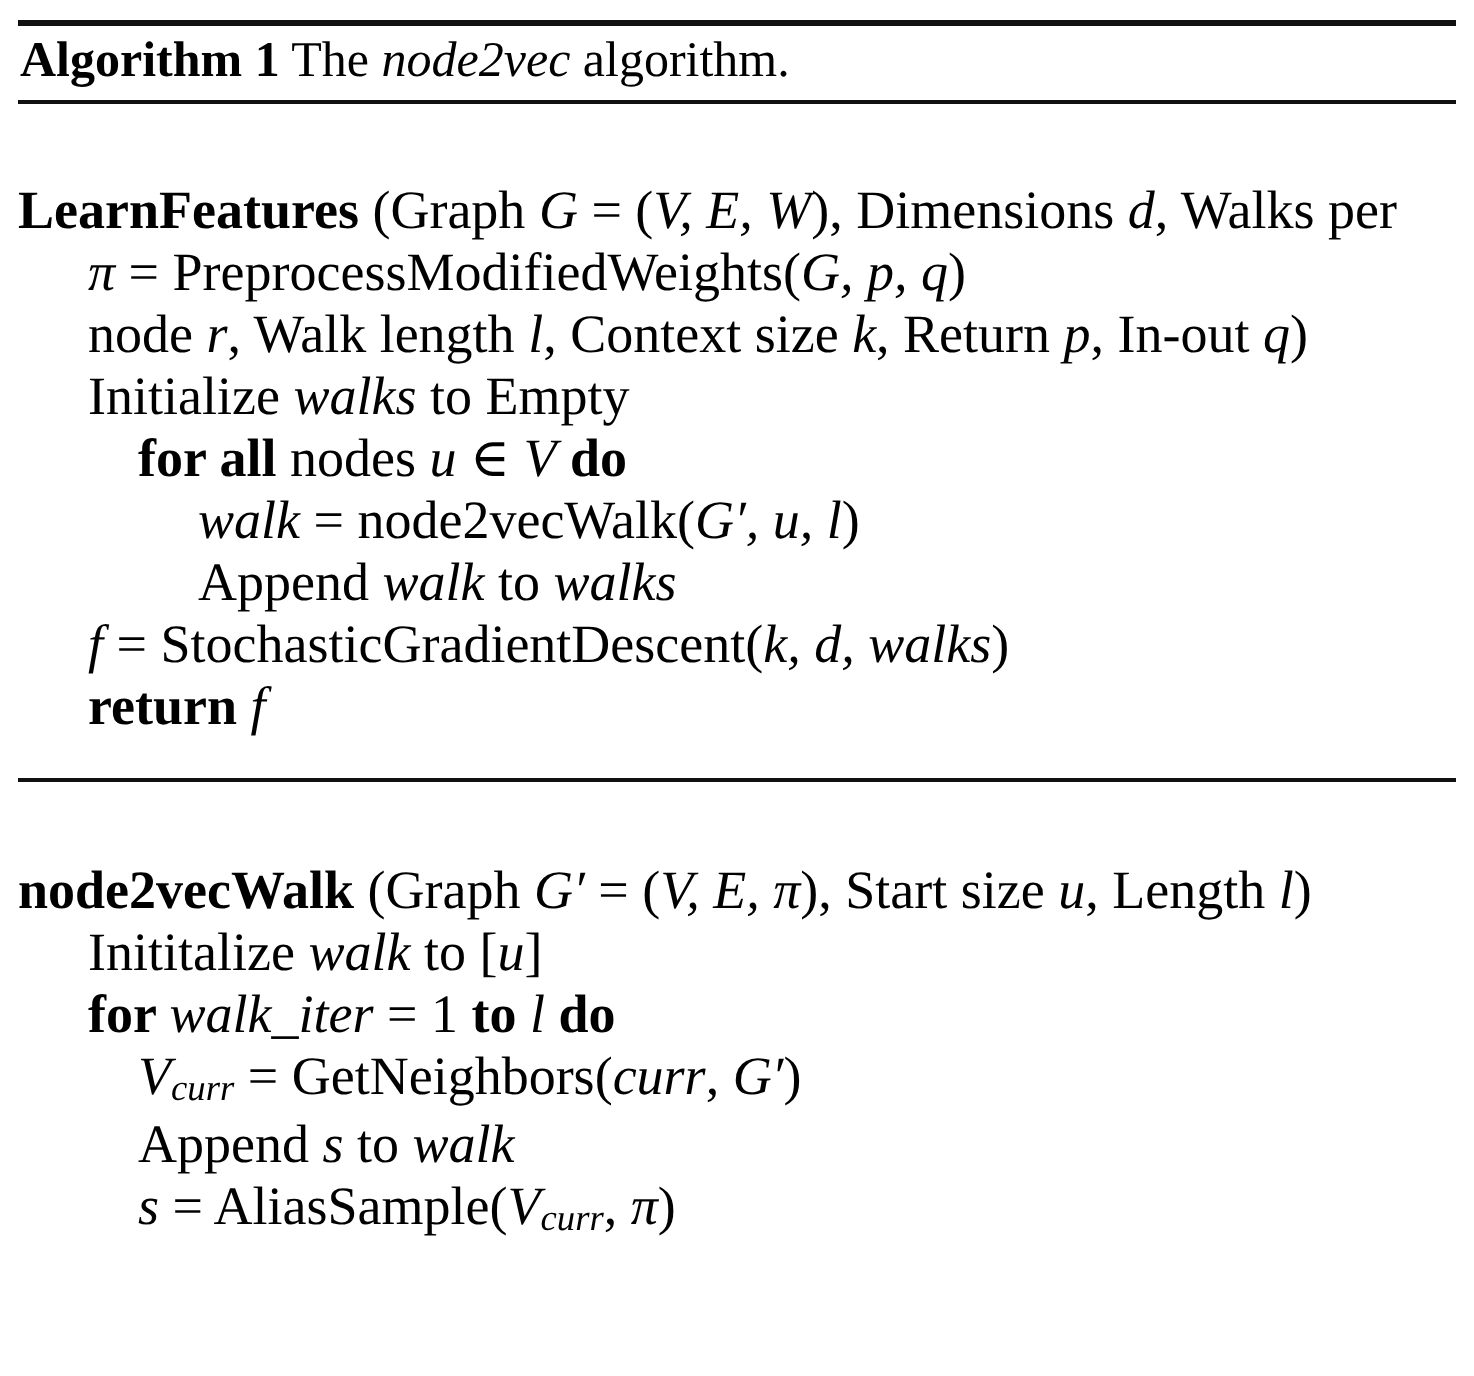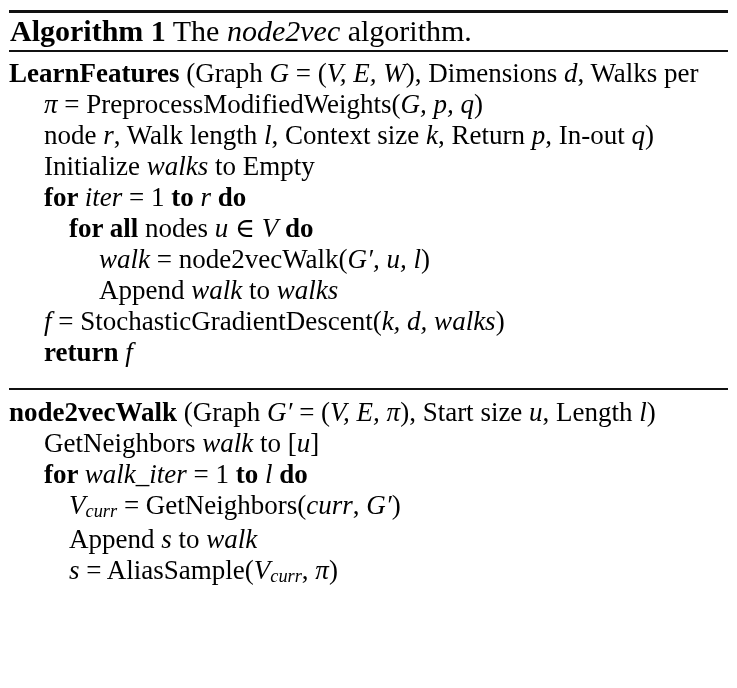--- a/index.html
+++ b/index.html
@@ -20,27 +20,28 @@
   }
   .rule {
     border: 0;
     border-top: 2px solid #111111;
     margin: 0;
   }
   .rule.thick {
     border-top-width: 3px;
   }
   .caption {
-    font-size: 30px;
+    font-size: 25px;
     line-height: 30px;
     padding: 3px 0 4px 1px;
     white-space: nowrap;
   }
   .block {
     font-size: 27px;
+    margin-top: 32px;
   }
   .block-0 { padding: 6px 0 20px 0; }
   .block-1 { padding: 7px 0 8px 0; }
   .line {
     line-height: 31px;
     white-space: nowrap;
   }
   .ind-0 { padding-left: 0; }
   .ind-1 { padding-left: 35px; }
   .ind-2 { padding-left: 60px; }
@@ -65,33 +66,32 @@
 
     <div class="caption"><span class="s-b">Algorithm 1</span><span class="s-r"> The </span><span class="s-i">node2vec</span><span class="s-r"> algorithm.</span></div>
 
     <hr class="rule" style="border-top-color: rgb(17, 17, 17);">
 
     <div class="block block-0">
         <div class="line ind-0"><span class="s-b">LearnFeatures</span><span class="s-r"> (Graph </span><span class="s-i">G</span><span class="s-r"> = (</span><span class="s-i">V, E, W</span><span class="s-r">), Dimensions </span><span class="s-i">d</span><span class="s-r">, Walks per</span></div>
         <div class="line ind-1"><span class="s-i">π</span><span class="s-r"> = PreprocessModifiedWeights(</span><span class="s-i">G, p, q</span><span class="s-r">)</span></div>
         <div class="line ind-1"><span class="s-r">node </span><span class="s-i">r</span><span class="s-r">, Walk length </span><span class="s-i">l</span><span class="s-r">, Context size </span><span class="s-i">k</span><span class="s-r">, Return </span><span class="s-i">p</span><span class="s-r">, In-out </span><span class="s-i">q</span><span class="s-r">)</span></div>
         <div class="line ind-1"><span class="s-r">Initialize </span><span class="s-i">walks</span><span class="s-r"> to Empty</span></div>
-        <div class="line ind-1"><span class="s-b">for </span><span class="s-i">iter</span><span class="s-r"> = 1 </span><span class="s-b">to</span><span class="s-r"> </span><span class="s-i">r</span><span class="s-r"> </span><span class="s-b">do</span></div>
         <div class="line ind-2"><span class="s-b">for all</span><span class="s-r"> nodes </span><span class="s-i">u</span><span class="s-r"> ∈ </span><span class="s-i">V</span><span class="s-r"> </span><span class="s-b">do</span></div>
         <div class="line ind-3"><span class="s-i">walk</span><span class="s-r"> = node2vecWalk(</span><span class="s-i">G′, u, l</span><span class="s-r">)</span></div>
         <div class="line ind-3"><span class="s-r">Append </span><span class="s-i">walk</span><span class="s-r"> to </span><span class="s-i">walks</span></div>
         <div class="line ind-1"><span class="s-i">f</span><span class="s-r"> = StochasticGradientDescent(</span><span class="s-i">k, d, walks</span><span class="s-r">)</span></div>
         <div class="line ind-1"><span class="s-b">return </span><span class="s-i">f</span></div>
       </div>
 
     <hr class="rule" style="border-top-color: rgb(17, 17, 17);">
 
     <div class="block block-1">
         <div class="line ind-0"><span class="s-b">node2vecWalk</span><span class="s-r"> (Graph </span><span class="s-i">G′</span><span class="s-r"> = (</span><span class="s-i">V, E, π</span><span class="s-r">), Start size </span><span class="s-i">u</span><span class="s-r">, Length </span><span class="s-i">l</span><span class="s-r">)</span></div>
-        <div class="line ind-1"><span class="s-r">GetNeighbors </span><span class="s-i">walk</span><span class="s-r"> to [</span><span class="s-i">u</span><span class="s-r">]</span></div>
+        <div class="line ind-1"><span class="s-r">Inititalize </span><span class="s-i">walk</span><span class="s-r"> to [</span><span class="s-i">u</span><span class="s-r">]</span></div>
         <div class="line ind-1"><span class="s-b">for </span><span class="s-i">walk_iter</span><span class="s-r"> = 1 </span><span class="s-b">to</span><span class="s-r"> </span><span class="s-i">l</span><span class="s-r"> </span><span class="s-b">do</span></div>
         <div class="line ind-2"><span class="s-i">V</span><span class="s-isub">curr</span><span class="s-r"> = GetNeighbors(</span><span class="s-i">curr</span><span class="s-r">, </span><span class="s-i">G′</span><span class="s-r">)</span></div>
         <div class="line ind-2"><span class="s-r">Append </span><span class="s-i">s</span><span class="s-r"> to </span><span class="s-i">walk</span></div>
         <div class="line ind-2"><span class="s-i">s</span><span class="s-r"> = AliasSample(</span><span class="s-i">V</span><span class="s-isub">curr</span><span class="s-r">, </span><span class="s-i">π</span><span class="s-r">)</span></div>
       </div>
 
   </div>
 </div>
 
 </body></html>

